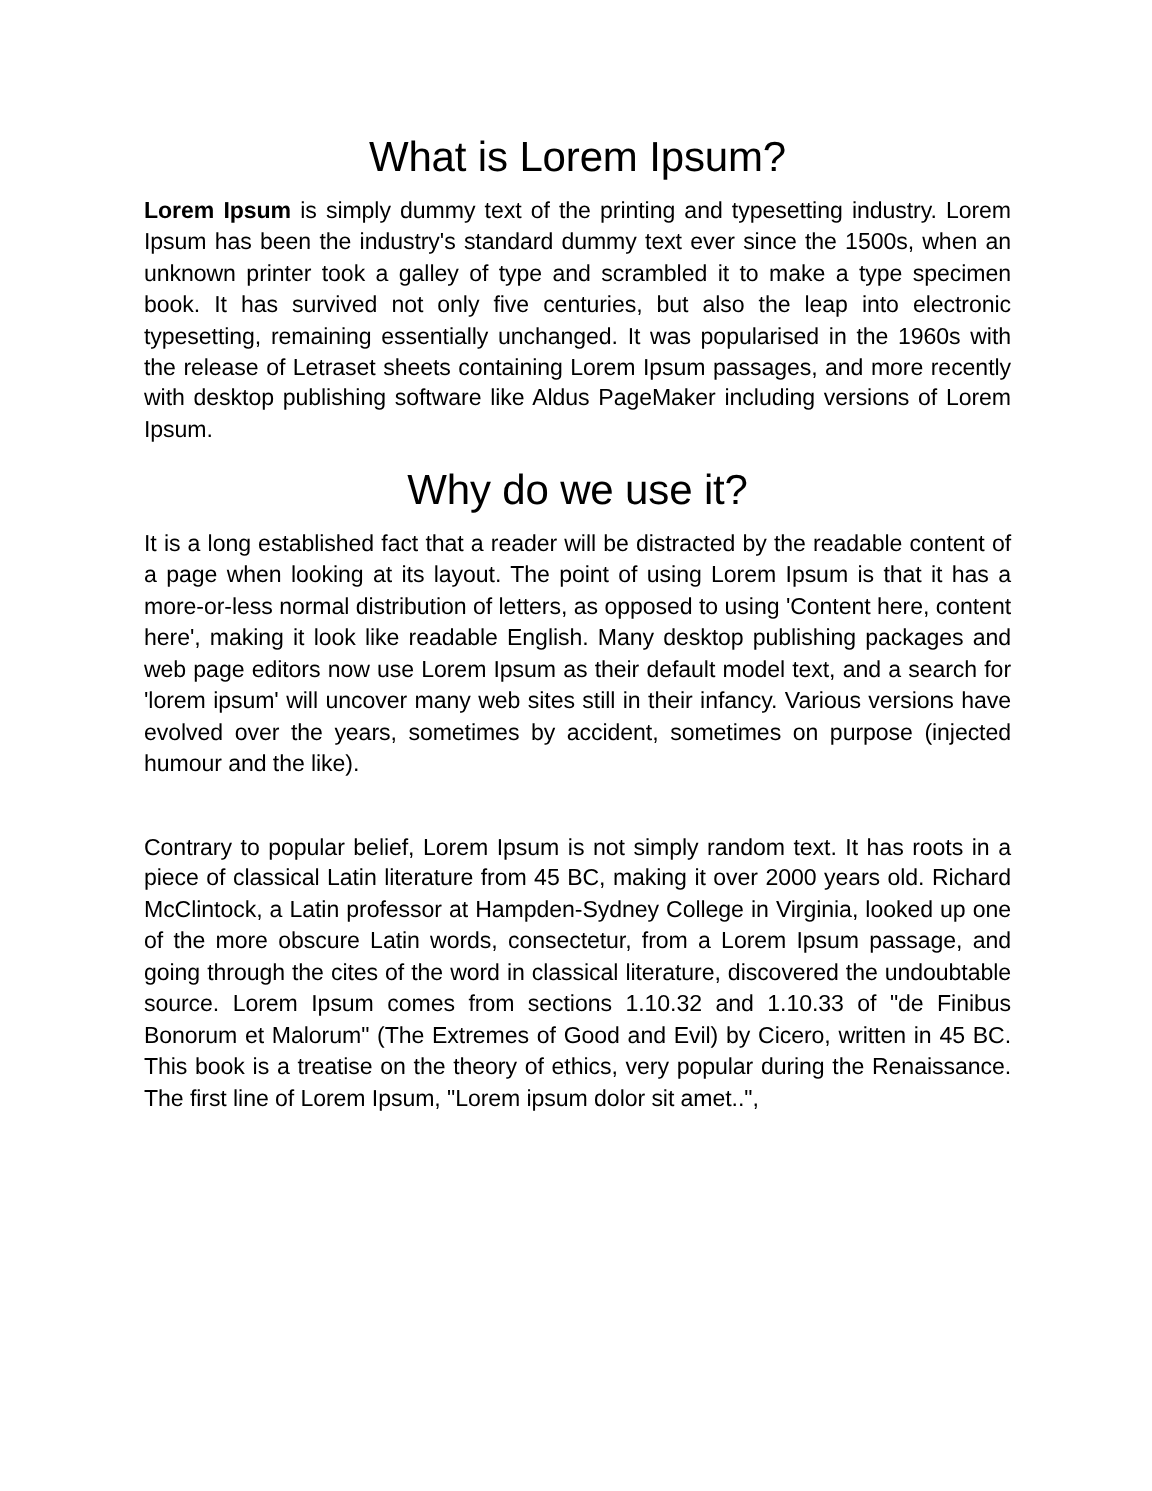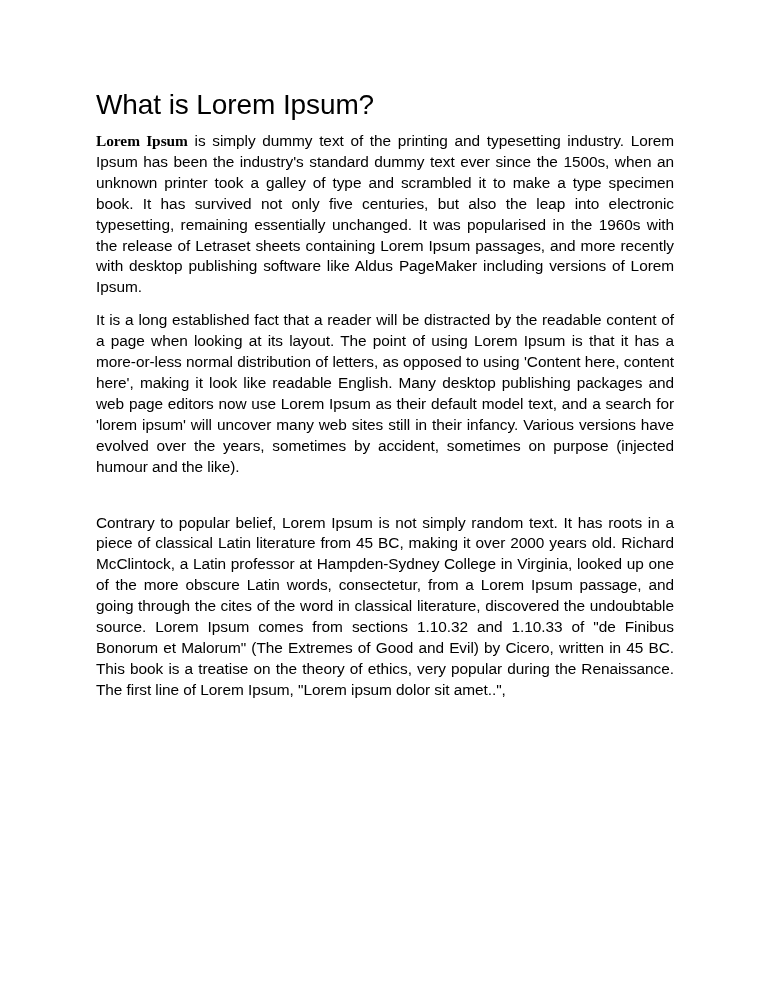--- a/index.html
+++ b/index.html
@@ -21,42 +21,44 @@
       top: 88px;
       width: 578px;
     }
     h2 {
       font-family: "Liberation Sans", sans-serif;
       font-weight: normal;
       font-size: 28px;
       line-height: 34px;
       margin: 0 0 9px 0;
       letter-spacing: -0.1px;
+      text-align: center;
     }
     p {
       font-size: 15.4px;
       line-height: 20.9px;
       margin: 0;
       text-align: justify;
       letter-spacing: -0.05px;
     }
     .sec1 h2 { margin-top: 0; }
     .sec2 { margin-top: 12px; }
     .sec3 { margin-top: 35px; }
-    b { font-weight: bold; font-family: Liberation Serif, serif; }
+    b { font-weight: bold; }
   </style>
 </head>
 <body>
 
 <div class="page">
   <section class="sec1">
     <h2>What is Lorem Ipsum?</h2>
     <p><b>Lorem Ipsum</b><span> is simply dummy text of the printing and typesetting industry. Lorem Ipsum has been the industry's standard dummy text ever since the 1500s, when an unknown printer took a galley of type and scrambled it to make a type specimen book. It has survived not only five centuries, but also the leap into electronic typesetting, remaining essentially unchanged. It was popularised in the 1960s with the release of Letraset sheets containing Lorem Ipsum passages, and more recently with desktop publishing software like Aldus PageMaker including versions of Lorem Ipsum.</span></p>
   </section>
 
   <section class="sec2">
+    <h2>Why do we use it?</h2>
     <p>It is a long established fact that a reader will be distracted by the readable content of a page when looking at its layout. The point of using Lorem Ipsum is that it has a more-or-less normal distribution of letters, as opposed to using 'Content here, content here', making it look like readable English. Many desktop publishing packages and web page editors now use Lorem Ipsum as their default model text, and a search for 'lorem ipsum' will uncover many web sites still in their infancy. Various versions have evolved over the years, sometimes by accident, sometimes on purpose (injected humour and the like).</p>
   </section>
 
   <section class="sec3">
     <p>Contrary to popular belief, Lorem Ipsum is not simply random text. It has roots in a piece of classical Latin literature from 45 BC, making it over 2000 years old. Richard McClintock, a Latin professor at Hampden-Sydney College in Virginia, looked up one of the more obscure Latin words, consectetur, from a Lorem Ipsum passage, and going through the cites of the word in classical literature, discovered the undoubtable source. Lorem Ipsum comes from sections 1.10.32 and 1.10.33 of "de Finibus Bonorum et Malorum" (The Extremes of Good and Evil) by Cicero, written in 45 BC. This book is a treatise on the theory of ethics, very popular during the Renaissance. The first line of Lorem Ipsum, "Lorem ipsum dolor sit amet..",</p>
   </section>
 </div>
 
 </body></html>

